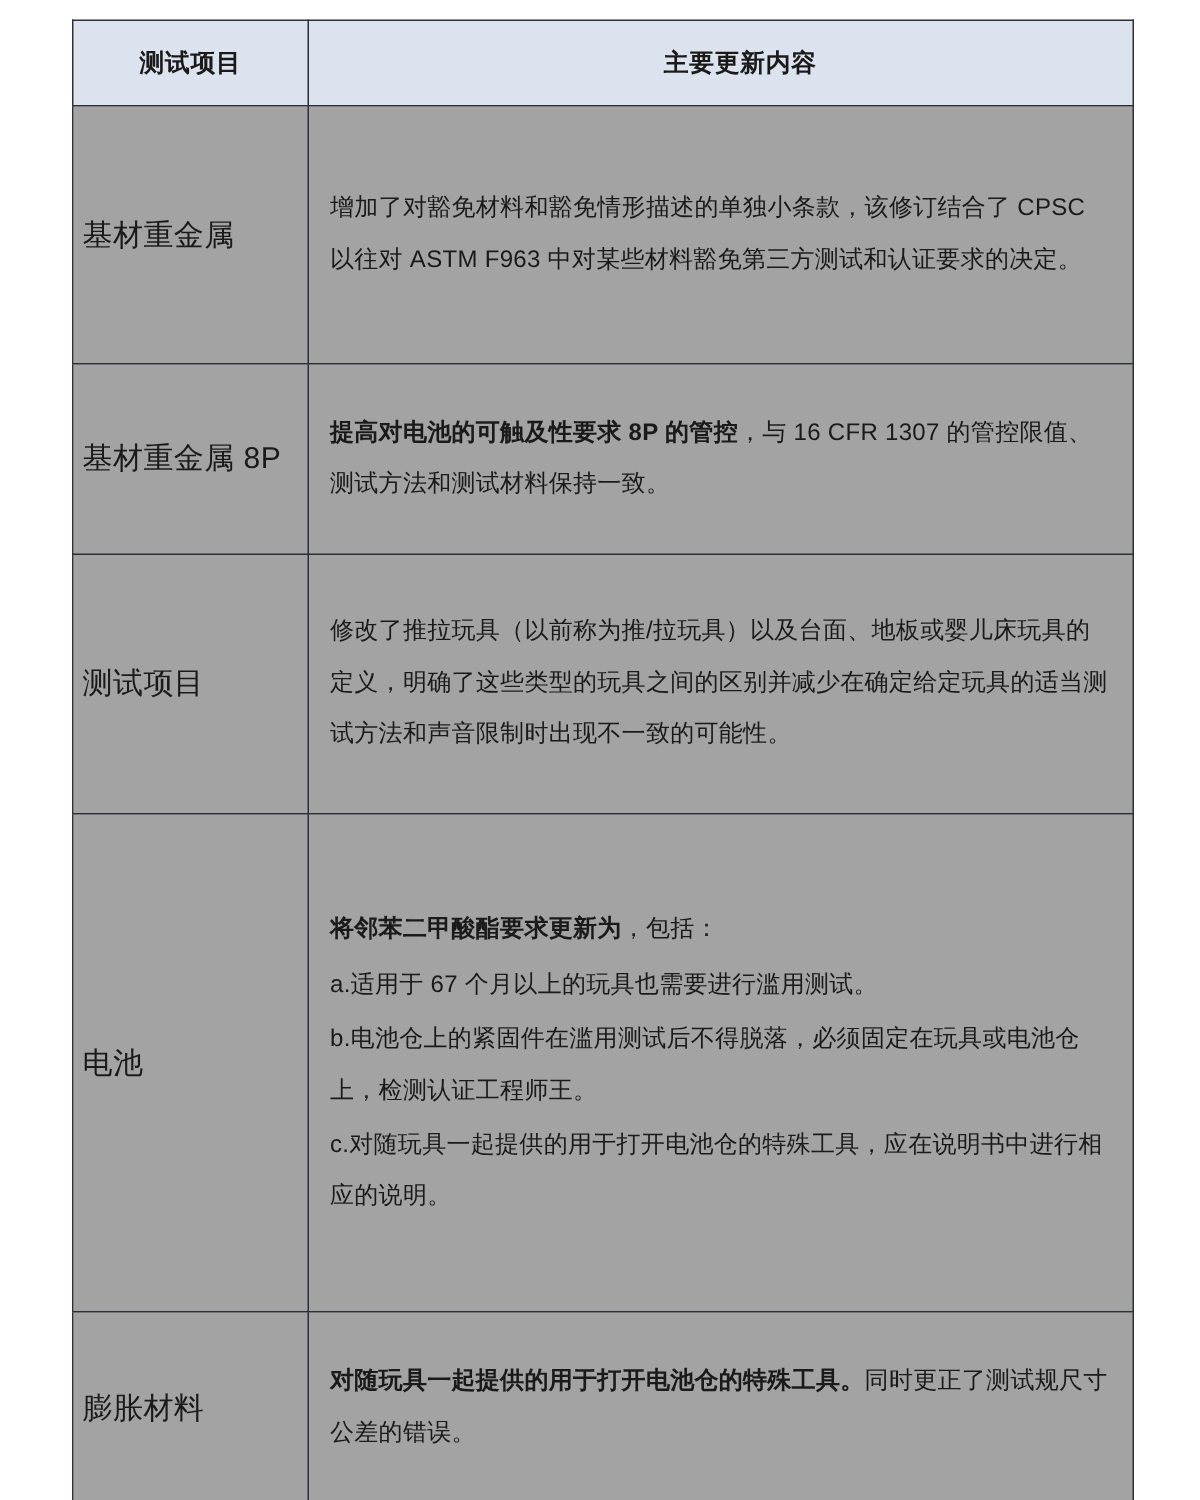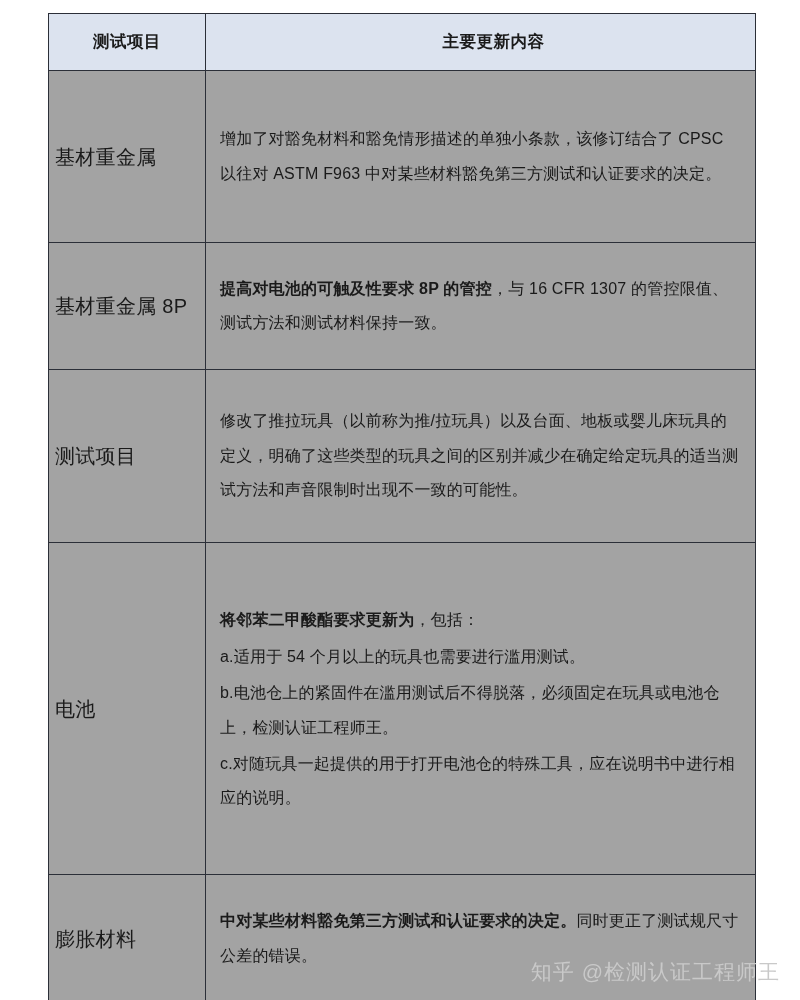--- a/index.html
+++ b/index.html
@@ -153,30 +153,29 @@
           <tr class="row-h3">
             <td class="item-cell">测试项目</td>
             <td class="content-cell">
               <p><span class="normal-run">修改了推拉玩具（以前称为推/拉玩具）以及台面、地板或婴儿床玩具的定义，明确了这些类型的玩具之间的区别并减少在确定给定玩具的适当测试方法和声音限制时出现不一致的可能性。</span></p>
             </td>
           </tr>
           <tr class="row-h4">
             <td class="item-cell">电池</td>
             <td class="content-cell">
               <p><span class="bold-run">将邻苯二甲酸酯要求更新为</span><span class="normal-run">，包括：</span></p>
-              <p><span class="normal-run">a.适用于 54 个月以上的玩具也需要进行滥用测试。</span></p>
+              <p><span class="normal-run">a.适用于 67 个月以上的玩具也需要进行滥用测试。</span></p>
               <p><span class="normal-run">b.电池仓上的紧固件在滥用测试后不得脱落，必须固定在玩具或电池仓上，检测认证工程师王。</span></p>
               <p><span class="normal-run">c.对随玩具一起提供的用于打开电池仓的特殊工具，应在说明书中进行相应的说明。</span></p>
             </td>
           </tr>
           <tr class="row-h5">
             <td class="item-cell">膨胀材料</td>
             <td class="content-cell">
-              <p><span class="bold-run">中对某些材料豁免第三方测试和认证要求的决定。</span><span class="normal-run">同时更正了测试规尺寸公差的错误。</span></p>
+              <p><span class="bold-run">对随玩具一起提供的用于打开电池仓的特殊工具。</span><span class="normal-run">同时更正了测试规尺寸公差的错误。</span></p>
             </td>
           </tr>
         </tbody>
     </table>
   </div>
 
-  <div id="watermark">知乎 @检测认证工程师王</div>
 
 </div>
 
 </body></html>

